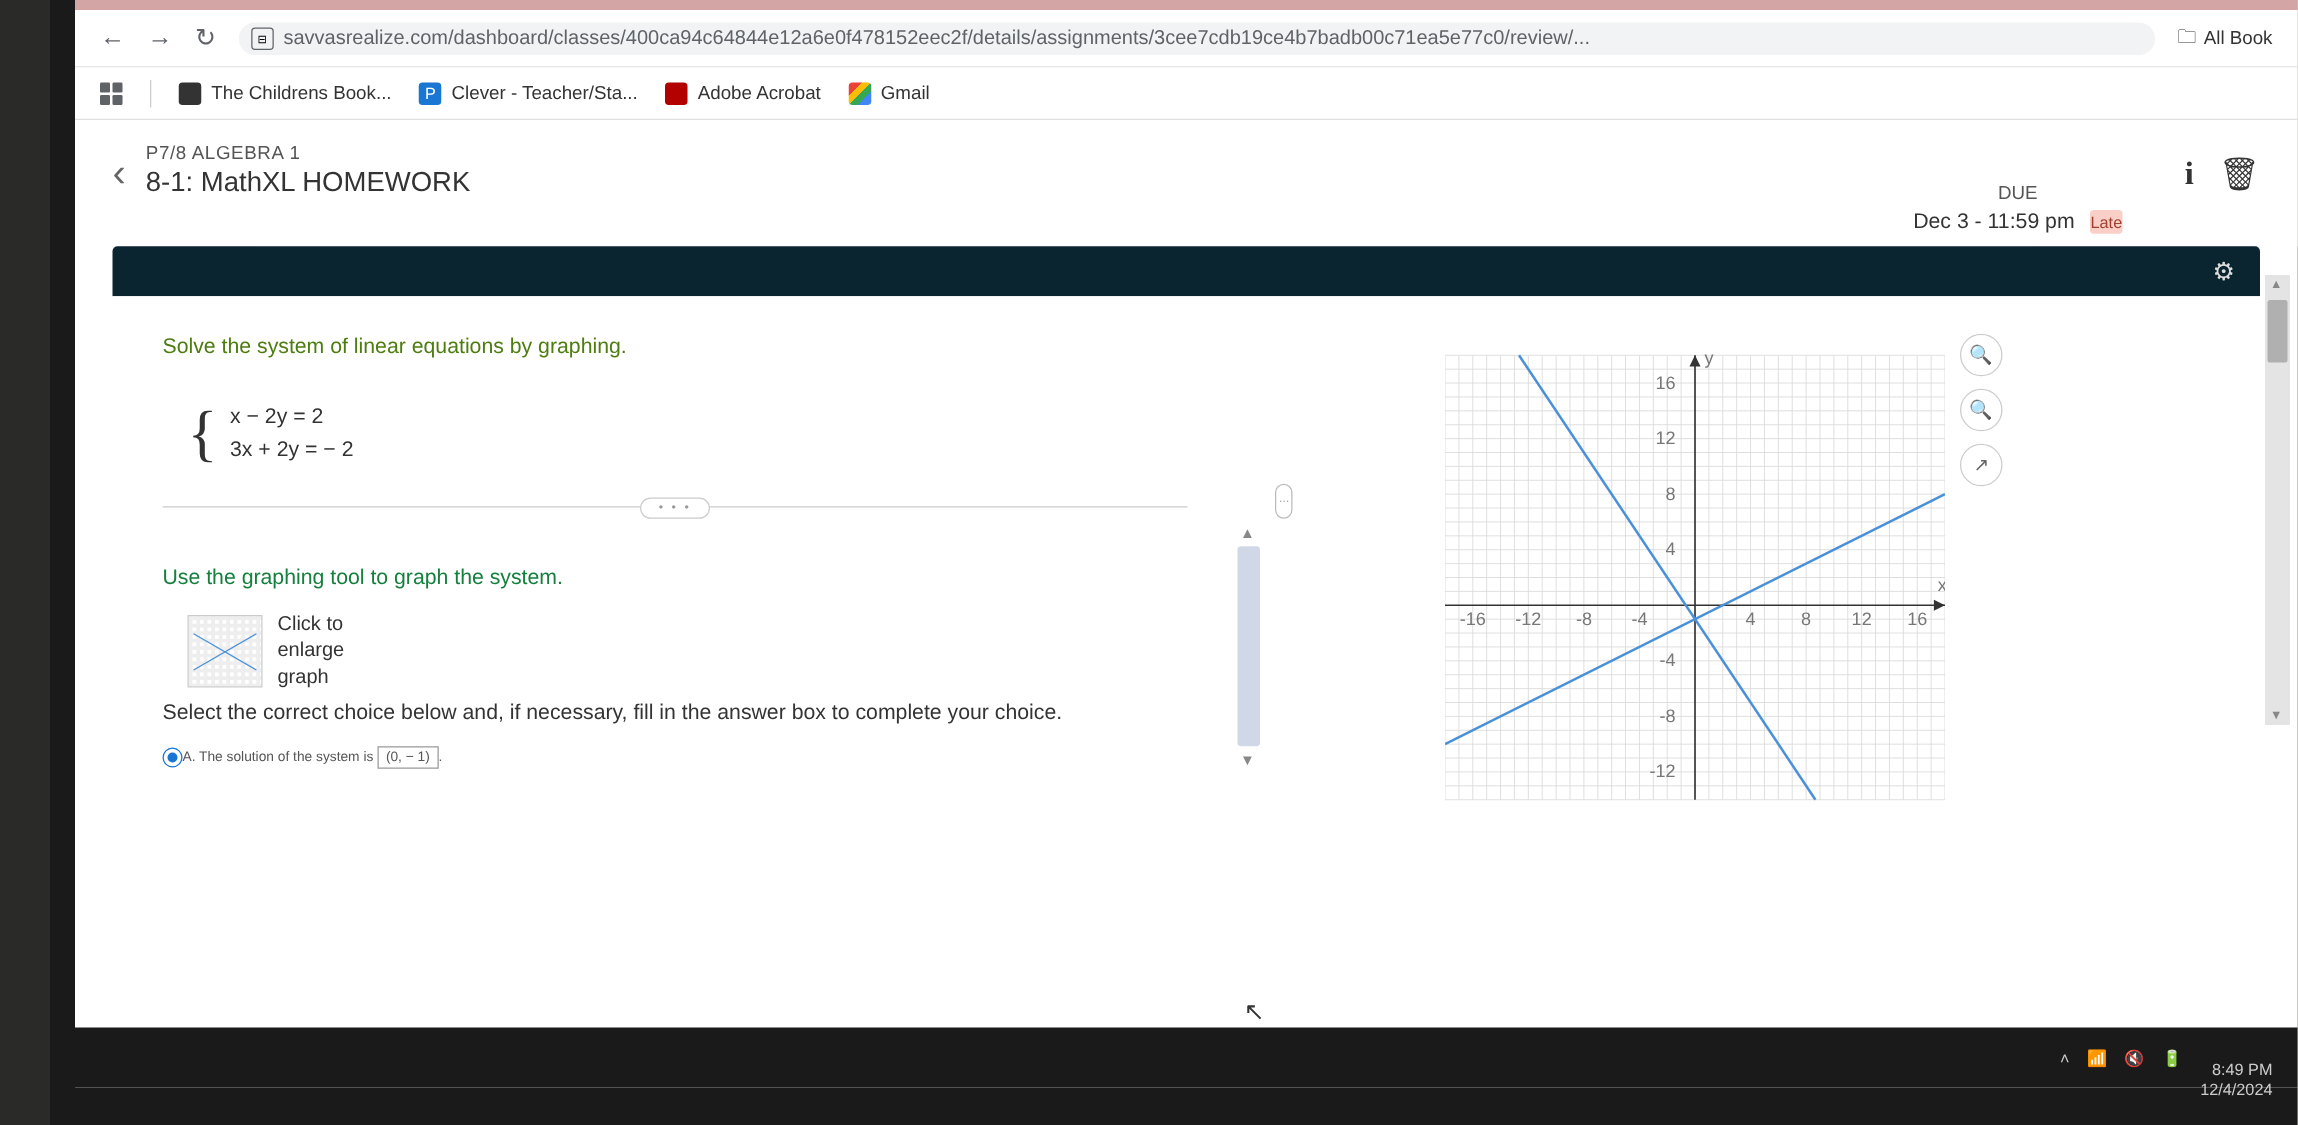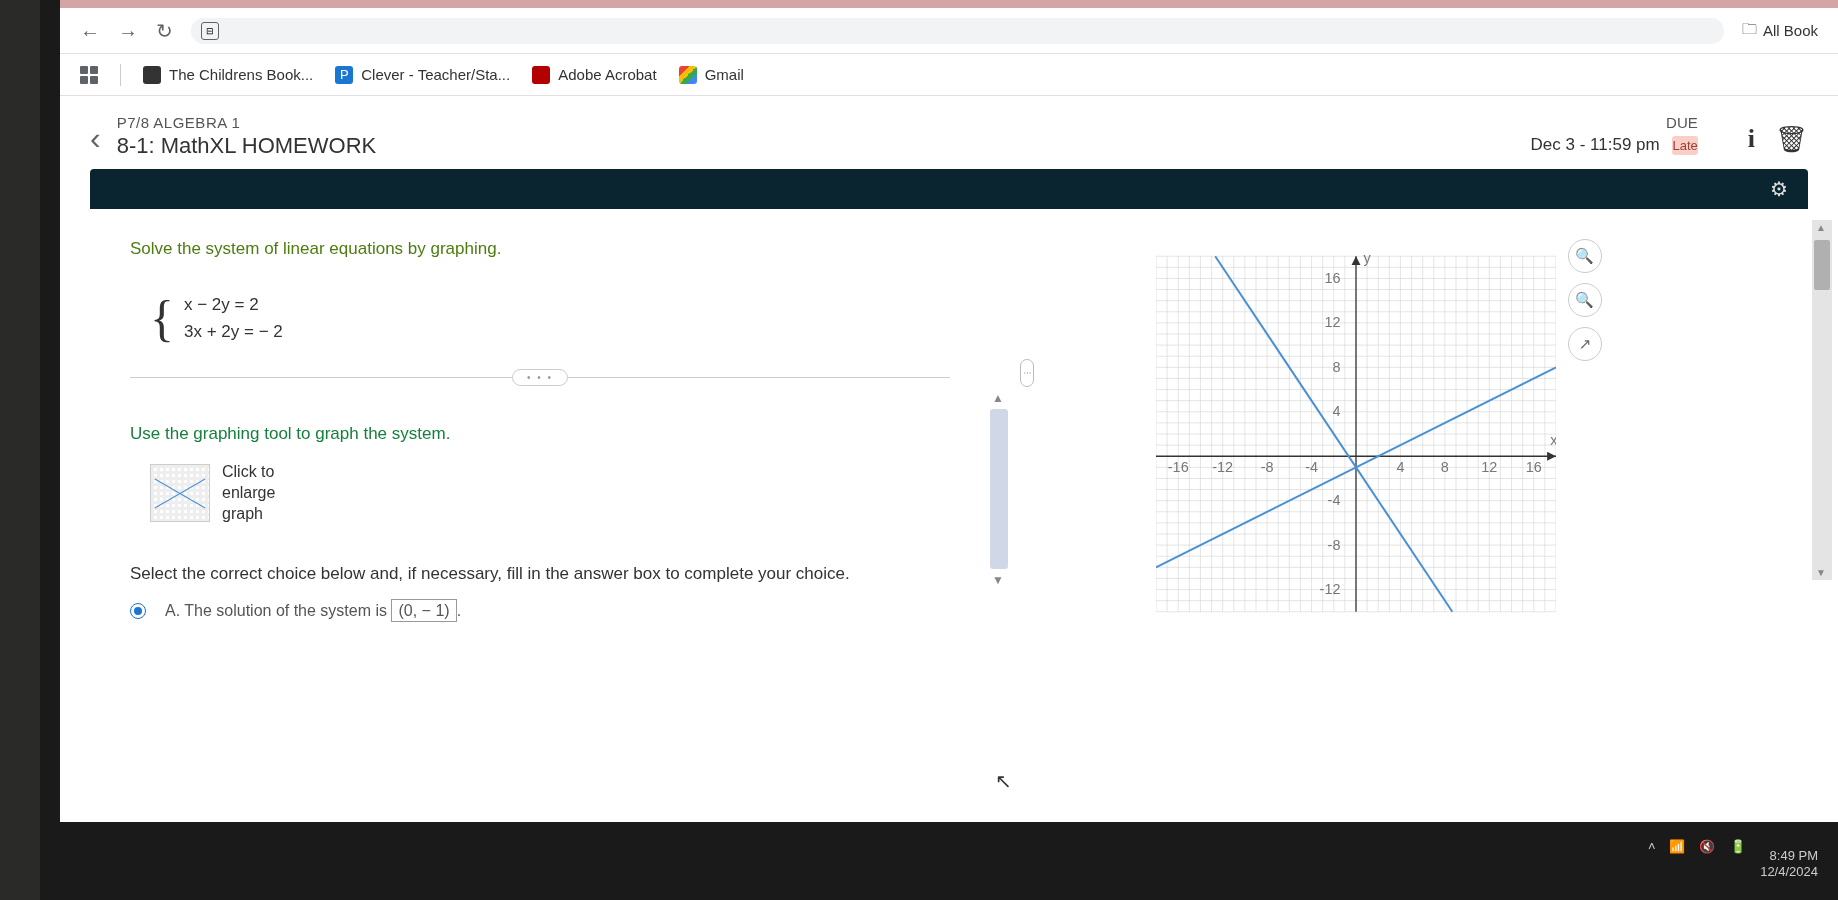--- a/index.html
+++ b/index.html
@@ -24,46 +24,46 @@
 .bm-icon { width: 18px; height: 18px; border-radius: 3px; display: inline-block; }
 .bm-icon.childrens { background: #333; }
 .bm-icon.clever { background: #1976d2; color: #fff; font-size: 13px; text-align: center; line-height: 18px; }
 .bm-icon.adobe { background: #b30000; }
 .bm-icon.gmail { background: linear-gradient(135deg,#ea4335 30%,#fbbc05 30% 50%,#34a853 50% 70%,#4285f4 70%); }
 
 .page-header { display: flex; align-items: flex-start; padding: 18px 30px 10px 30px; background: #fff; }
 .back-chev { font-size: 32px; color: #666; margin-right: 16px; margin-top: 6px; cursor: pointer; font-weight: 300; }
 .header-text .course { font-size: 15px; color: #555; letter-spacing: 0.5px; }
 .header-text .assignment { font-size: 22px; color: #333; margin-top: 2px; }
-.header-right { margin-left: auto; text-align: right; padding-right: 20px; }
+.header-right { margin-left: auto; text-align: center; padding-right: 20px; margin-top: 32px; }
 .due-label { font-size: 15px; color: #555; }
 .due-date { font-size: 17px; color: #333; margin-top: 4px; }
 .late-badge { background: #f9cfc7; color: #a04030; font-size: 13px; padding: 2px 0; border-radius: 3px; margin-left: 8px; }
 .header-icons { display: flex; gap: 20px; margin-left: 30px; font-size: 26px; color: #333; margin-top: 10px; }
 
 .content-wrap { padding: 0 30px; }
 .dark-bar { background: #0a2530; height: 40px; border-radius: 4px 4px 0 0; display: flex; align-items: center; justify-content: flex-end; padding: 0 20px; }
 .gear { color: #ddd; font-size: 20px; }
 
 .question-area { background: #fff; padding: 30px 20px 30px 40px; display: flex; gap: 20px; position: relative; }
 .left-col { flex: 0 0 820px; }
 .instruction { font-size: 17px; color: #4d7c0f; margin-bottom: 30px; }
 .eq-system { display: flex; align-items: center; gap: 10px; margin-bottom: 30px; margin-left: 20px; }
 .brace { font-size: 50px; color: #333; font-family: serif; }
 .eqs div { font-size: 17px; color: #333; line-height: 1.6; }
 .divider-dots { text-align: center; color: #999; margin: 10px 0 30px 0; font-size: 14px; border-top: 1px solid #ccc; position: relative; }
 .divider-dots span { background: #fff; border: 1px solid #ccc; border-radius: 12px; padding: 2px 14px; position: relative; top: -10px; font-size: 10px; letter-spacing: 2px; }
 .sub-instruction { font-size: 17px; color: #15803d; margin-bottom: 18px; }
-.enlarge-box { display: flex; align-items: center; gap: 12px; margin-bottom: 40px; margin-left: 20px; }
+.enlarge-box { display: flex; align-items: center; gap: 12px; margin-bottom: 8px; margin-left: 20px; }
 .thumb { width: 60px; height: 58px; border: 1px solid #ccc; background: linear-gradient(#eee 50%, transparent 50%) 0 0/100% 6px, linear-gradient(90deg,#eee 50%,transparent 50%) 0 0/6px 100%; position: relative; }
 .thumb::before { content:''; position:absolute; left:0; top:50%; width:100%; border-top:1px solid #4a90d9; transform: rotate(30deg); }
 .thumb::after { content:''; position:absolute; left:0; top:50%; width:100%; border-top:1px solid #4a90d9; transform: rotate(-30deg); }
 .enlarge-text { font-size: 16px; color: #333; line-height: 1.3; }
 .select-text { font-size: 17px; color: #333; margin-bottom: 18px; }
-.choice { display: flex; align-items: center; gap: 19px; font-size: 16px; color: #555; }
+.choice { display: flex; align-items: center; gap: 0; font-size: 11px; color: #555; }
 .radio { width: 16px; height: 16px; border: 1.5px solid #1976d2; border-radius: 50%; display: inline-flex; align-items: center; justify-content: center; }
 .radio::after { content:''; width: 8px; height: 8px; background:#1976d2; border-radius:50%; }
 .answer-box { border: 1px solid #999; padding: 2px 6px; background: #fff; }
 
 .vert-slider { position: absolute; left: 900px; top: 200px; width: 18px; height: 160px; background: #d0d8e8; border-radius: 3px; }
 .vert-slider::before { content:'▲'; position:absolute; top:-18px; left:2px; font-size:12px; color:#888;}
 .vert-slider::after { content:'▼'; position:absolute; bottom:-18px; left:2px; font-size:12px; color:#888;}
 .vert-dots { position: absolute; left: 930px; top: 150px; width: 14px; height: 28px; border:1px solid #bbb; border-radius: 8px; display:flex; align-items:center; justify-content:center; font-size:8px; color:#888; writing-mode: vertical-lr; }
 
 .graph-area { flex: 1; display: flex; gap: 12px; justify-content: center; }
@@ -95,20 +95,21 @@
 
 <div class="monitor-frame">
   <div class="browser-tabs"></div>
 
   <div class="browser-bar">
     <button class="nav-btn">←</button>
     <button class="nav-btn">→</button>
     <button class="nav-btn">↻</button>
     <div class="url-chip">
       <span class="url-icon">⊟</span>
+      <span class="url-text">savvasrealize.com/dashboard/classes/400ca94c64844e12a6e0f478152eec2f/details/assignments/3cee7cdb19ce4b7badb00c71ea5e77c0/review/...</span>
     </div>
     <div class="all-book">
       <span>🗀</span>
       <span>All Book</span>
     </div>
   </div>
 
   <div class="bookmarks-bar">
     <div class="app-grid">
         <div></div>

